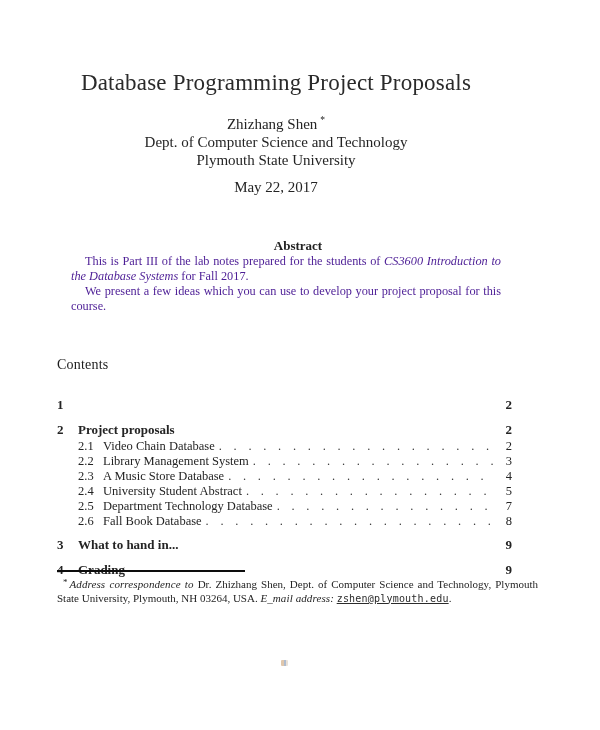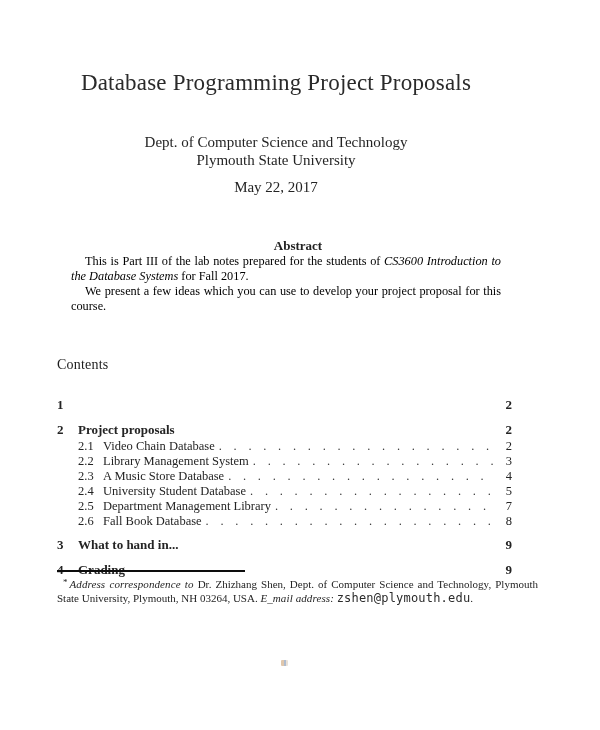--- a/index.html
+++ b/index.html
@@ -23,21 +23,21 @@
   .affil2{top:152px;}
   .date-line{top:179px;}
   sup.fnmark{font-size:9.5px;vertical-align:6px;margin-left:3px;}
 
   .abstract-heading{
     position:absolute;top:238px;left:0;right:0;
     text-align:center;font-weight:bold;font-size:13px;color:#222;padding-left:44px;
   }
   .abstract-body{
     position:absolute;top:254px;left:71px;width:430px;
-    font-size:12.3px;line-height:15px;text-align:justify;color:#000000;
+    font-size:12.3px;line-height:15px;text-align:justify;color:#4c1d95;
   }
   .abstract-body p{margin:0;text-indent:14px;}
 
   .contents-heading{
     position:absolute;top:357px;left:57px;
     font-size:14px;font-weight:normal;color:#1c1c1c;letter-spacing:.2px;
   }
   .toc{
     position:absolute;top:396px;left:57px;width:455px;
     font-size:12.5px;color:#242424;
@@ -68,36 +68,37 @@
   }
   .footnote{
     position:absolute;top:576px;left:57px;width:481px;
     font-size:11px;line-height:13.5px;text-align:justify;color:#242424;
     text-indent:6px;
   }
   .footnote .fnstar{font-size:9px;vertical-align:3px;margin-right:2px;}
   .footnote i{letter-spacing:.1px;}
   .footnote .email{
     font-family:"DejaVu Sans Mono","Liberation Mono",monospace;
-    font-size:12px;letter-spacing:.2px;color:#2b2b2b;
+    font-size:10px;letter-spacing:.2px;color:#2b2b2b;text-decoration:underline;
   }
 
   .page-artifact{
     position:absolute;top:660px;left:281px;width:7px;height:6px;
     background:linear-gradient(90deg,#c89a6a 0 40%,#6f87a8 40% 70%,#d9c9b8 70%);
     opacity:.55;filter:blur(.6px);border-radius:1px;
   }
 </style>
 </head>
 <body>
 
 <div class="page">
 
   <div class="doc-title">Database Programming Project Proposals</div>
 
+  <div class="author-line author-name"><span>Zhizhang Shen</span><sup class="fnmark">*</sup></div>
   <div class="author-line affil1">Dept. of Computer Science and Technology</div>
   <div class="author-line affil2">Plymouth State University</div>
   <div class="author-line date-line">May 22, 2017</div>
 
   <div class="abstract-heading">Abstract</div>
 
   <div class="abstract-body">
     <p><span>This is Part III of the lab notes prepared for the students of </span><i>CS3600 Introduction to the Database Systems</i><span> for Fall 2017.</span></p>
     <p>We present a few ideas which you can use to develop your project proposal for this course.</p>
   </div>
@@ -135,28 +136,28 @@
 
     <div class="toc-row sub r5">
       <span class="toc-num">2.3</span>
       <span class="toc-label">A Music Store Database</span>
       <span class="leader"></span>
       <span class="toc-page">4</span>
     </div>
 
     <div class="toc-row sub r6">
       <span class="toc-num">2.4</span>
-      <span class="toc-label">University Student Database</span>
+      <span class="toc-label">University Student Abstract</span>
       <span class="leader"></span>
       <span class="toc-page">5</span>
     </div>
 
     <div class="toc-row sub r7">
       <span class="toc-num">2.5</span>
-      <span class="toc-label">Department Management Library</span>
+      <span class="toc-label">Department Technology Database</span>
       <span class="leader"></span>
       <span class="toc-page">7</span>
     </div>
 
     <div class="toc-row sub r8">
       <span class="toc-num">2.6</span>
       <span class="toc-label">Fall Book Database</span>
       <span class="leader"></span>
       <span class="toc-page">8</span>
     </div>

